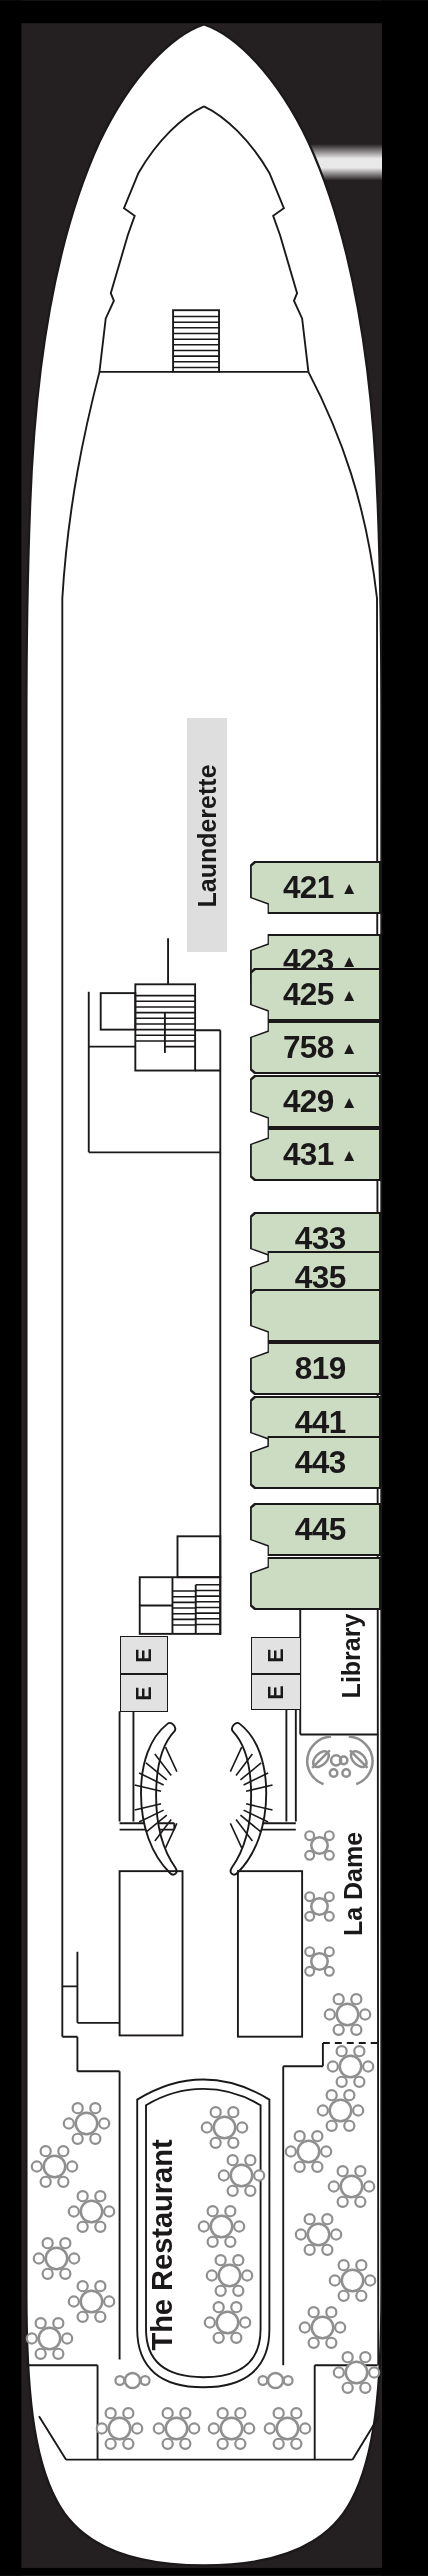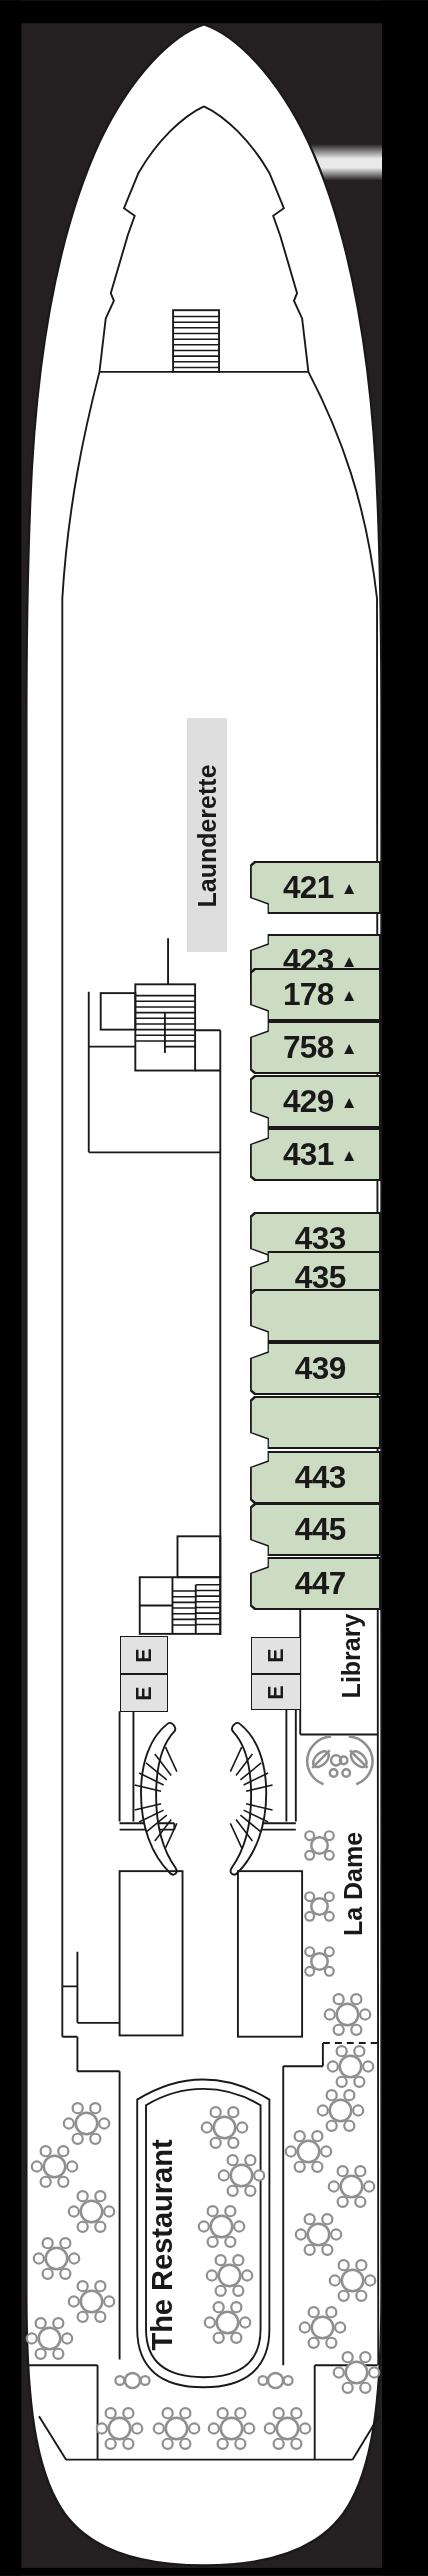--- a/index.html
+++ b/index.html
@@ -165,21 +165,21 @@
         <div class="cabin-label">
           <span class="num">423</span>
           <span class="tri">▲</span>
         </div>
       </div>
       <div class="cabin vA" style="top: 968px;">
         <div class="shape">
           <div class="fillc"></div>
         </div>
         <div class="cabin-label">
-          <span class="num">178</span>
+          <span class="num">425</span>
           <span class="tri">▲</span>
         </div>
       </div>
       <div class="cabin vB" style="top: 1021px;">
         <div class="shape">
           <div class="fillc"></div>
         </div>
         <div class="cabin-label">
           <span class="num">758</span>
           <span class="tri">▲</span>
@@ -222,50 +222,50 @@
       <div class="cabin vA" style="top: 1289px;">
         <div class="shape">
           <div class="fillc"></div>
         </div>
       </div>
       <div class="cabin vB" style="top: 1342px;">
         <div class="shape">
           <div class="fillc"></div>
         </div>
         <div class="cabin-label">
-          <span class="num">439</span>
+          <span class="num">819</span>
         </div>
       </div>
       <div class="cabin vA" style="top: 1396px;">
         <div class="shape">
           <div class="fillc"></div>
         </div>
-      </div>
-      <div class="cabin vB" style="top: 1436px; margin-top: 15px;">
+        <div class="cabin-label">
+          <span class="num">441</span>
+        </div>
+      </div>
+      <div class="cabin vB" style="top: 1436px;">
         <div class="shape">
           <div class="fillc"></div>
         </div>
         <div class="cabin-label">
           <span class="num">443</span>
         </div>
       </div>
       <div class="cabin vA" style="top: 1503px;">
         <div class="shape">
           <div class="fillc"></div>
         </div>
         <div class="cabin-label">
           <span class="num">445</span>
         </div>
       </div>
       <div class="cabin vB" style="top: 1557px;">
         <div class="shape">
           <div class="fillc"></div>
-        </div>
-        <div class="cabin-label">
-          <span class="num">447</span>
         </div>
       </div>
     </div>
 
   <div class="elev" style="left:120px;top:1636px;width:48px;height:38px;">
       <span>E</span>
     </div>
   <div class="elev" style="left:120px;top:1674px;width:48px;height:38px;">
       <span>E</span>
     </div>

